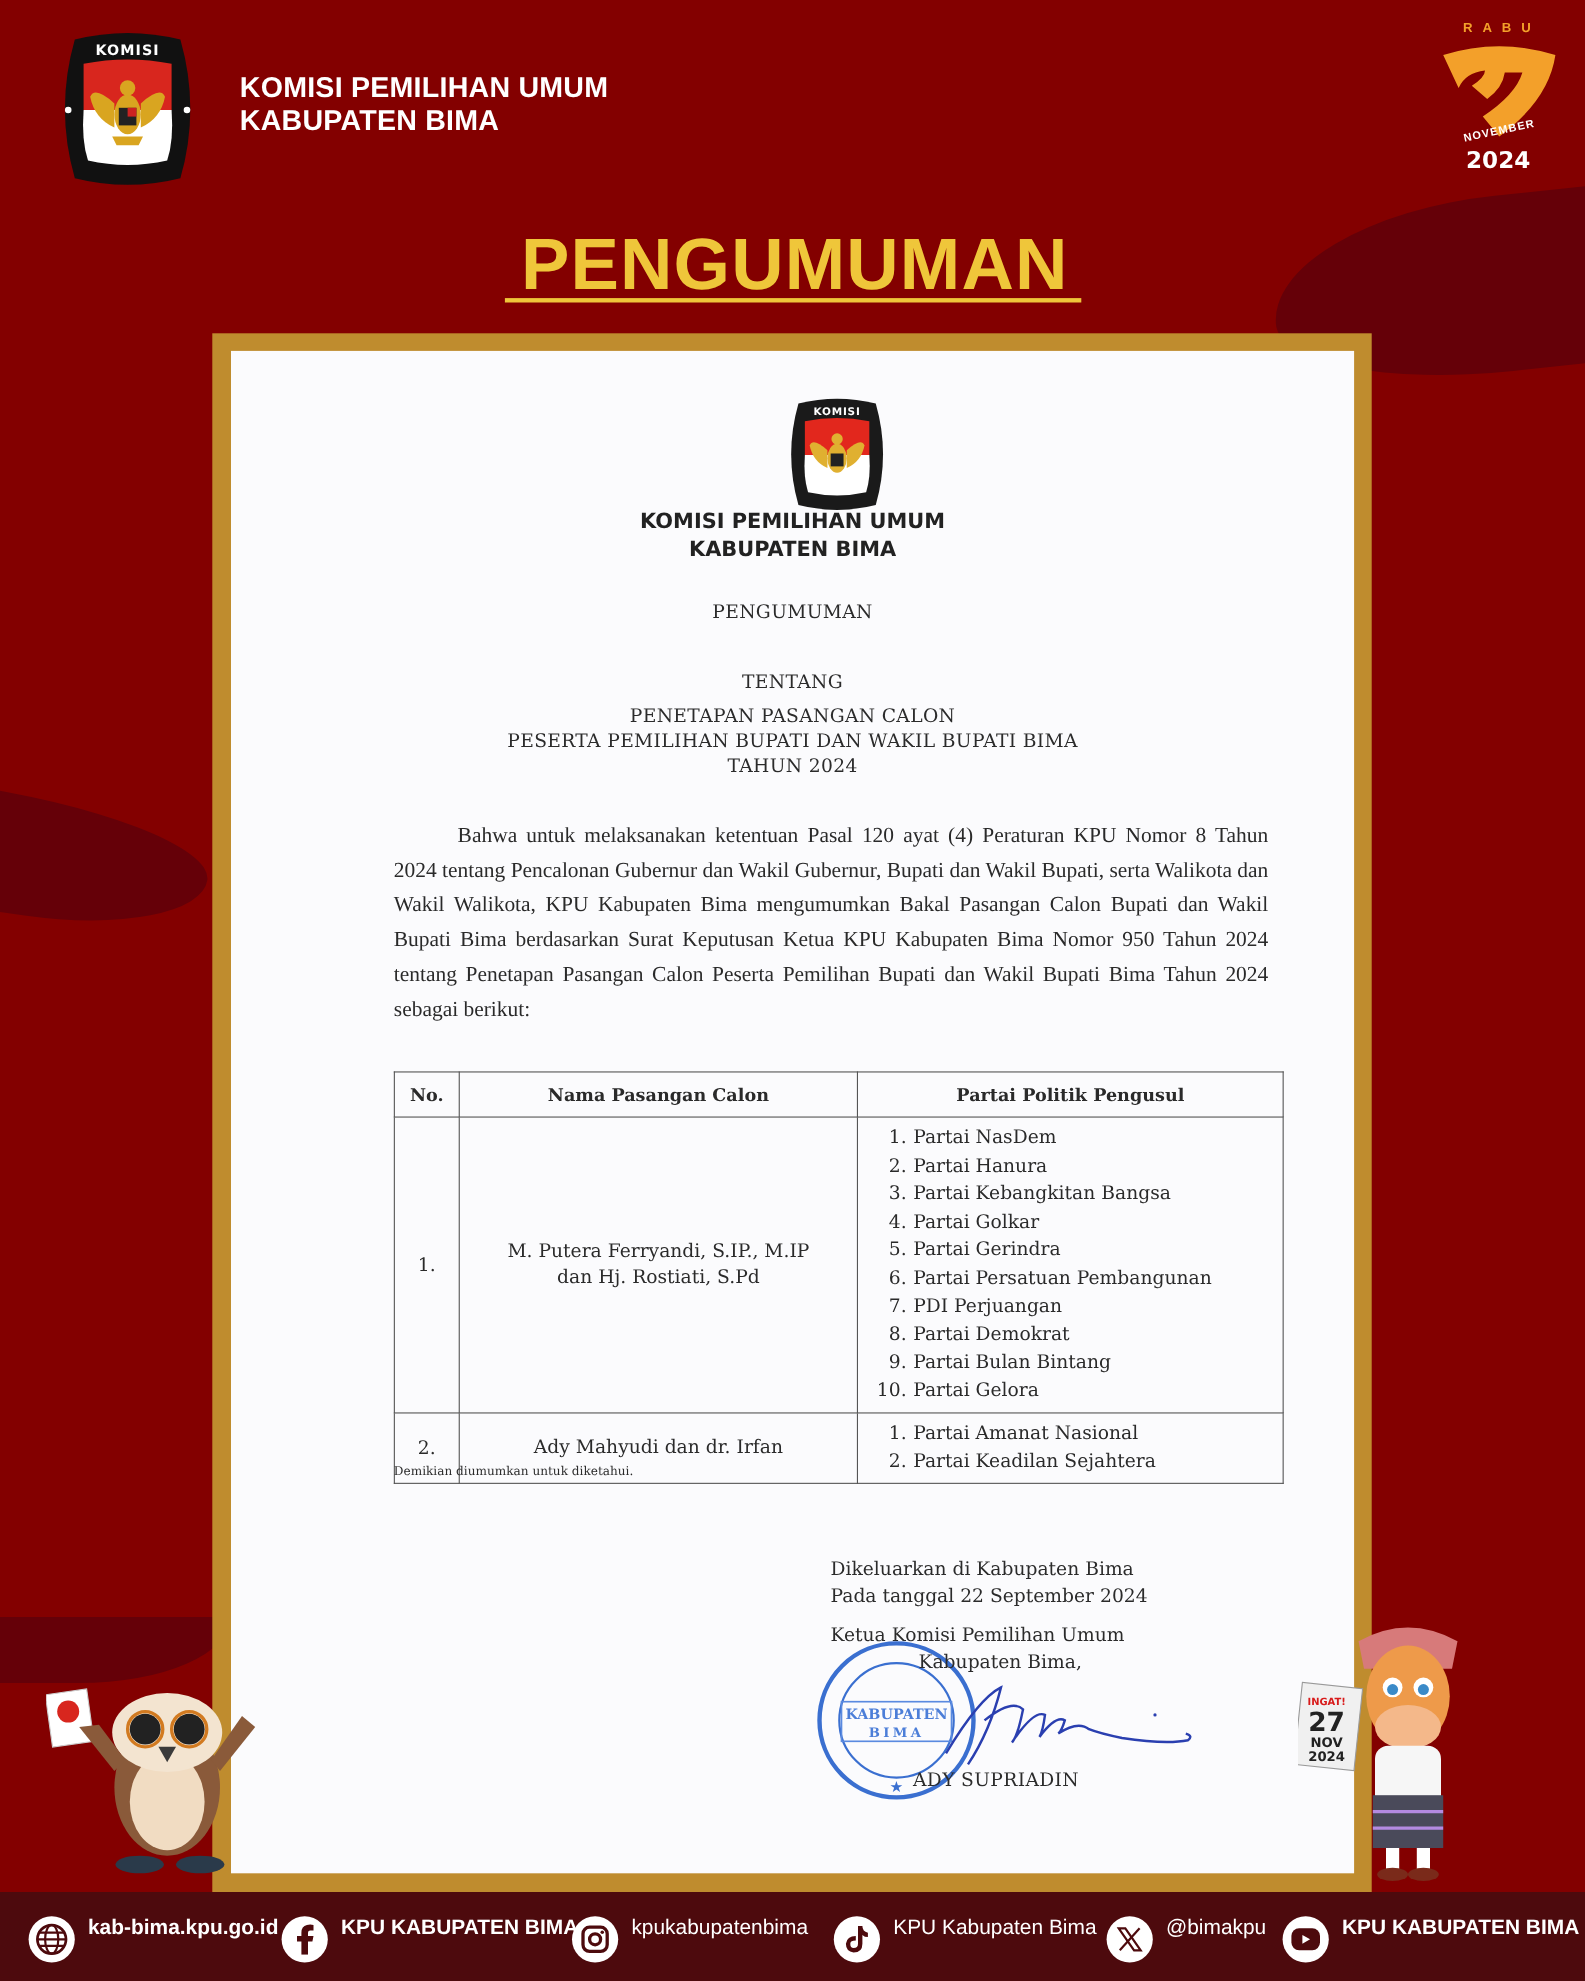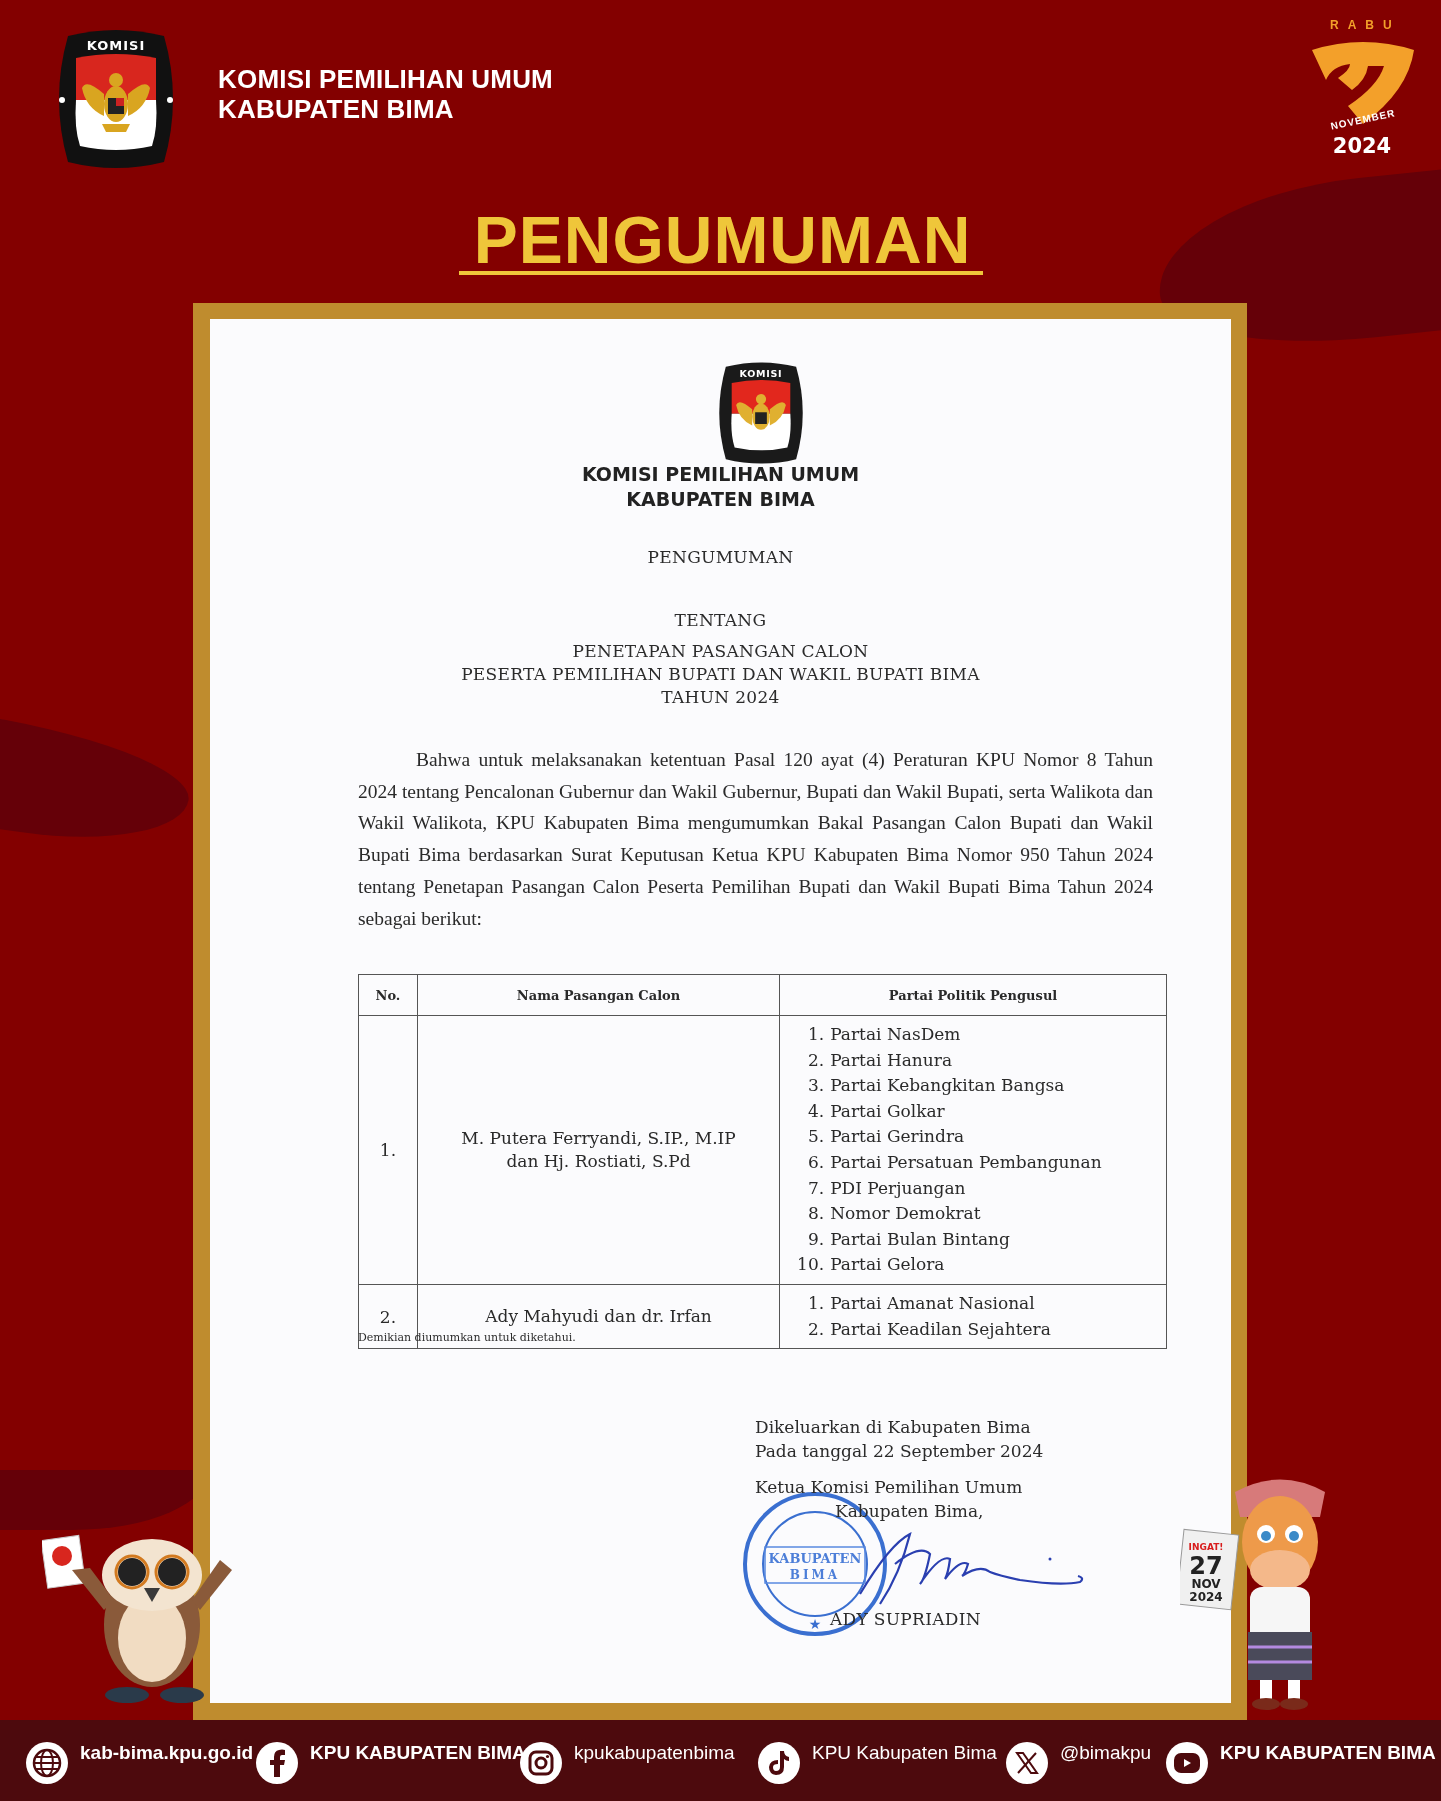--- a/index.html
+++ b/index.html
@@ -28,21 +28,21 @@
 
   .doc-logo { position: absolute; left: 503px; top: 42px; width: 96px; height: 104px; }
   .doc-org { position: absolute; left: 0; top: 143px; width: 100%; text-align: center; font-family: "DejaVu Sans", sans-serif; font-weight: bold; font-size: 19px; line-height: 25px; color: #222; }
   .doc-heading { position: absolute; left: 0; width: 100%; text-align: center; font-size: 17px; line-height: 22px; letter-spacing: 0.3px; }
 
   .body-text { position: absolute; left: 148px; top: 425px; width: 795px; font-family: "Liberation Serif", serif; font-size: 19.5px; line-height: 31.7px; text-align: justify; color: #2a2a2a; }
   .body-text .indent { display: inline-block; width: 58px; }
 
   .doc-table { position: absolute; left: 148px; top: 655px; width: 809px; border-collapse: collapse; font-size: 17px; color: #2a2a2a; }
   .doc-table th, .doc-table td { border: 1.5px solid #555; vertical-align: middle; }
-  .doc-table th { height: 41px; font-weight: bold; font-size: 13px; text-align: center; }
+  .doc-table th { height: 41px; font-weight: bold; font-size: 16px; text-align: center; }
   .col-no { width: 59px; text-align: center; }
   .col-name { width: 363px; text-align: center; }
   .col-party { width: 387px; }
   .party-list { list-style: none; padding: 6px 0 6px 8px; }
   .party-list li { line-height: 25.6px; white-space: nowrap; }
   .party-list .num { display: inline-block; width: 36px; text-align: right; margin-right: 6px; }
   .name-cell { line-height: 23px; }
 
   .closing { position: absolute; left: 148px; top: 1012px; font-size: 11px; }
   .sig-block { position: absolute; left: 545px; top: 1096px; font-size: 17px; line-height: 24px; }
@@ -152,21 +152,21 @@
           </td>
           <td class="col-party">
             <ul class="party-list">
               <li><span class="num">1.</span><span>Partai NasDem</span></li>
               <li><span class="num">2.</span><span>Partai Hanura</span></li>
               <li><span class="num">3.</span><span>Partai Kebangkitan Bangsa</span></li>
               <li><span class="num">4.</span><span>Partai Golkar</span></li>
               <li><span class="num">5.</span><span>Partai Gerindra</span></li>
               <li><span class="num">6.</span><span>Partai Persatuan Pembangunan</span></li>
               <li><span class="num">7.</span><span>PDI Perjuangan</span></li>
-              <li><span class="num">8.</span><span>Nomor Demokrat</span></li>
+              <li><span class="num">8.</span><span>Partai Demokrat</span></li>
               <li><span class="num">9.</span><span>Partai Bulan Bintang</span></li>
               <li><span class="num">10.</span><span>Partai Gelora</span></li>
             </ul>
           </td>
         </tr>
         <tr>
           <td class="col-no">2.</td>
           <td class="col-name name-cell">
             <div>Ady Mahyudi dan dr. Irfan</div>
           </td>

